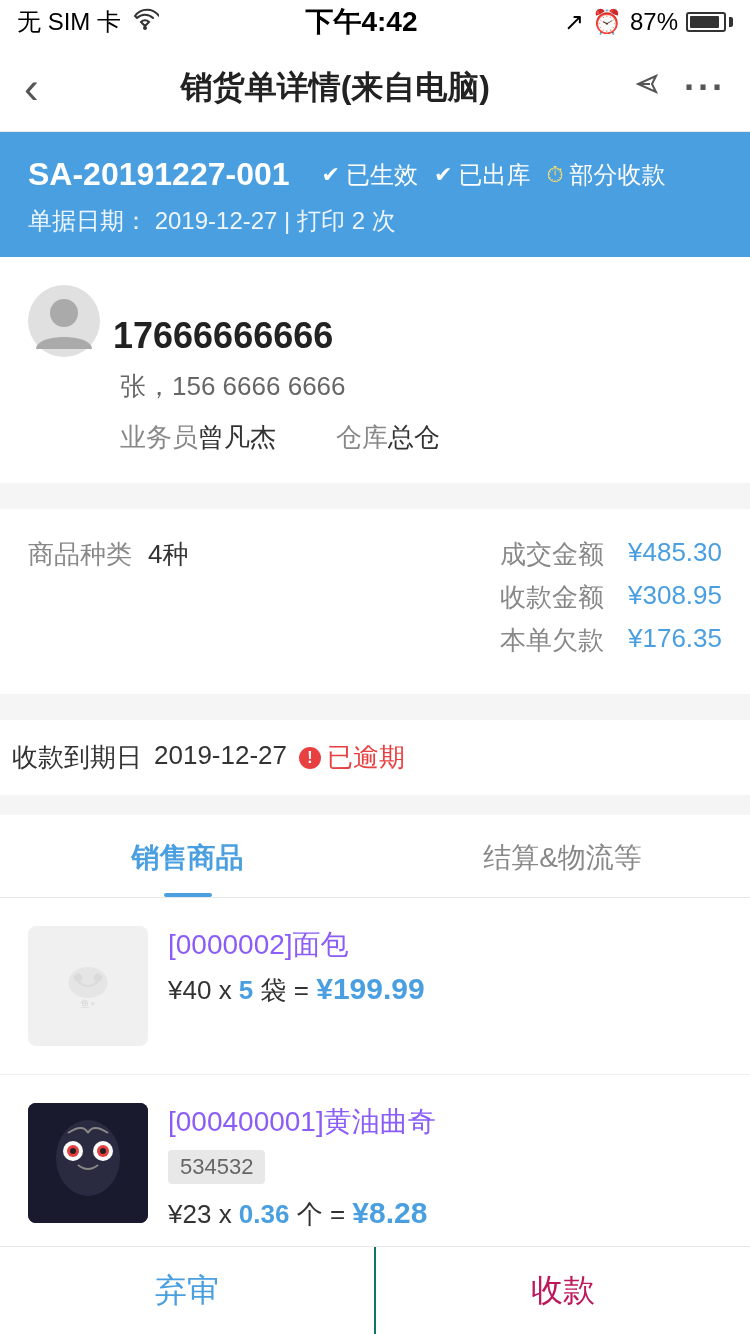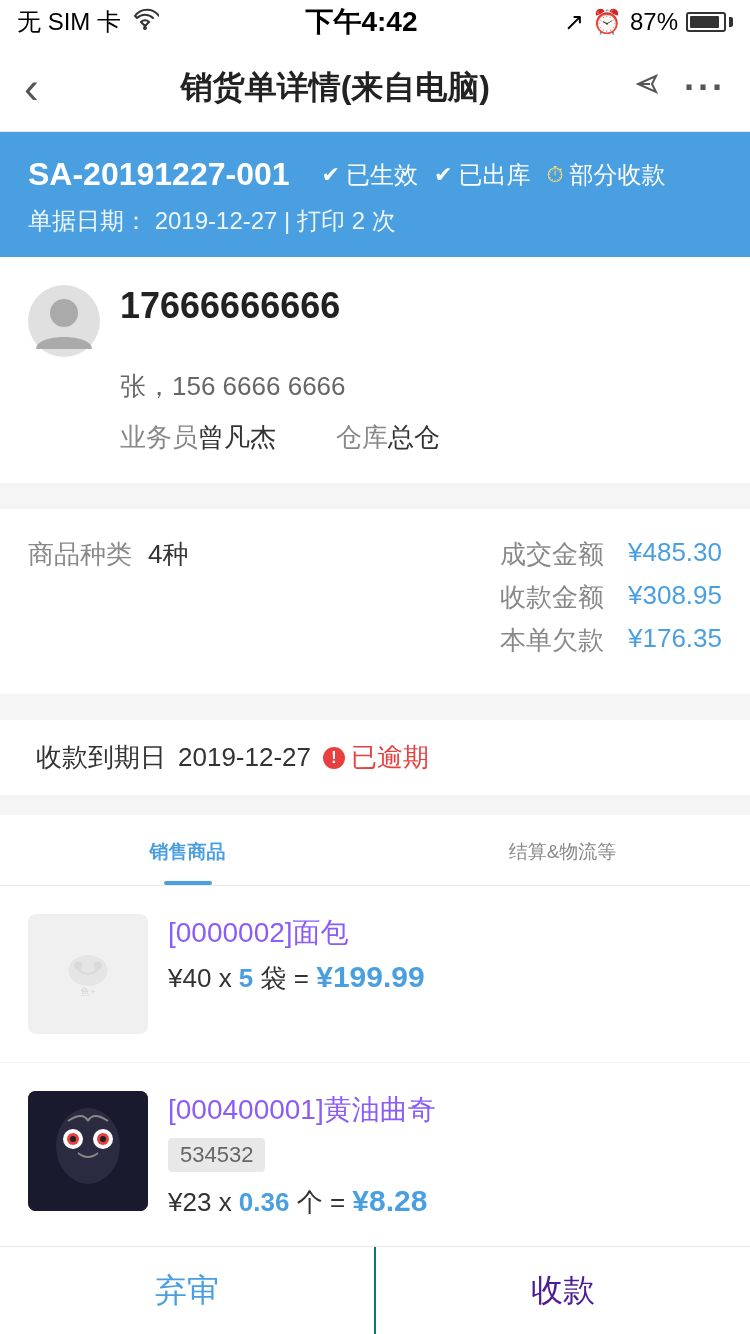--- a/index.html
+++ b/index.html
@@ -100,22 +100,22 @@
     }
 
     
     .customer-card {
       background: #fff;
       padding: 28px;
       margin-bottom: 10px;
     }
     .customer-top {
       display: flex;
-      align-items: flex-start;
-      gap: 20px;
+      align-items: flex-end;
+      gap: 13px;
       margin-bottom: 12px;
     }
     .customer-avatar {
       width: 72px; height: 72px;
       background: #e0e0e0;
       border-radius: 50%;
       display: flex; align-items: center; justify-content: center;
       font-size: 36px;
       color: #888;
       flex-shrink: 0;
@@ -171,24 +171,23 @@
       gap: 24px;
       font-size: 26px;
       margin-bottom: 8px;
     }
     .amount-label { color: #888; }
     .amount-value { color: #4a9fe0; font-weight: 500; }
 
     
     .due-date-bar {
       background: #fff;
-      padding: 20px 36px;
+      padding: 20px 12px;
       margin-bottom: 10px;
       display: flex;
-      align-items: center;
       gap: 12px;
       font-size: 26px;
       color: #333;
     }
     .overdue-badge {
       display: flex;
       align-items: center;
       gap: 6px;
       color: #e84040;
       font-size: 26px;
@@ -206,21 +205,21 @@
     
     .tabs-bar {
       background: #fff;
       display: flex;
       border-bottom: 1px solid #e8e8e8;
     }
     .tab-item {
       flex: 1;
       text-align: center;
       padding: 24px 0 20px;
-      font-size: 19px;
+      font-size: 28px;
       color: #888;
       cursor: pointer;
       position: relative;
     }
     .tab-item.active {
       color: #4a9fe0;
       font-weight: 600;
     }
     .tab-item.active::after {
       content: '';
@@ -298,21 +297,21 @@
     .bottom-btn {
       flex: 1;
       display: flex;
       align-items: center;
       justify-content: center;
       font-size: 32px;
       font-weight: 500;
       cursor: pointer;
     }
     .bottom-btn-cancel { color: #4a9fe0; border-right: 2px solid #0f766e; }
-    .bottom-btn-confirm { color: #4c1d95; }
+    .bottom-btn-confirm { color: #be185d; }
 
     .divider { height: 16px; background: #f5f5f5; }
     .spacer-bottom { height: 100px; }
   </style>
 </head>
 <body>
 
 <div class="status-bar">
   <div class="status-bar-left">
     <span>无 SIM 卡</span>

